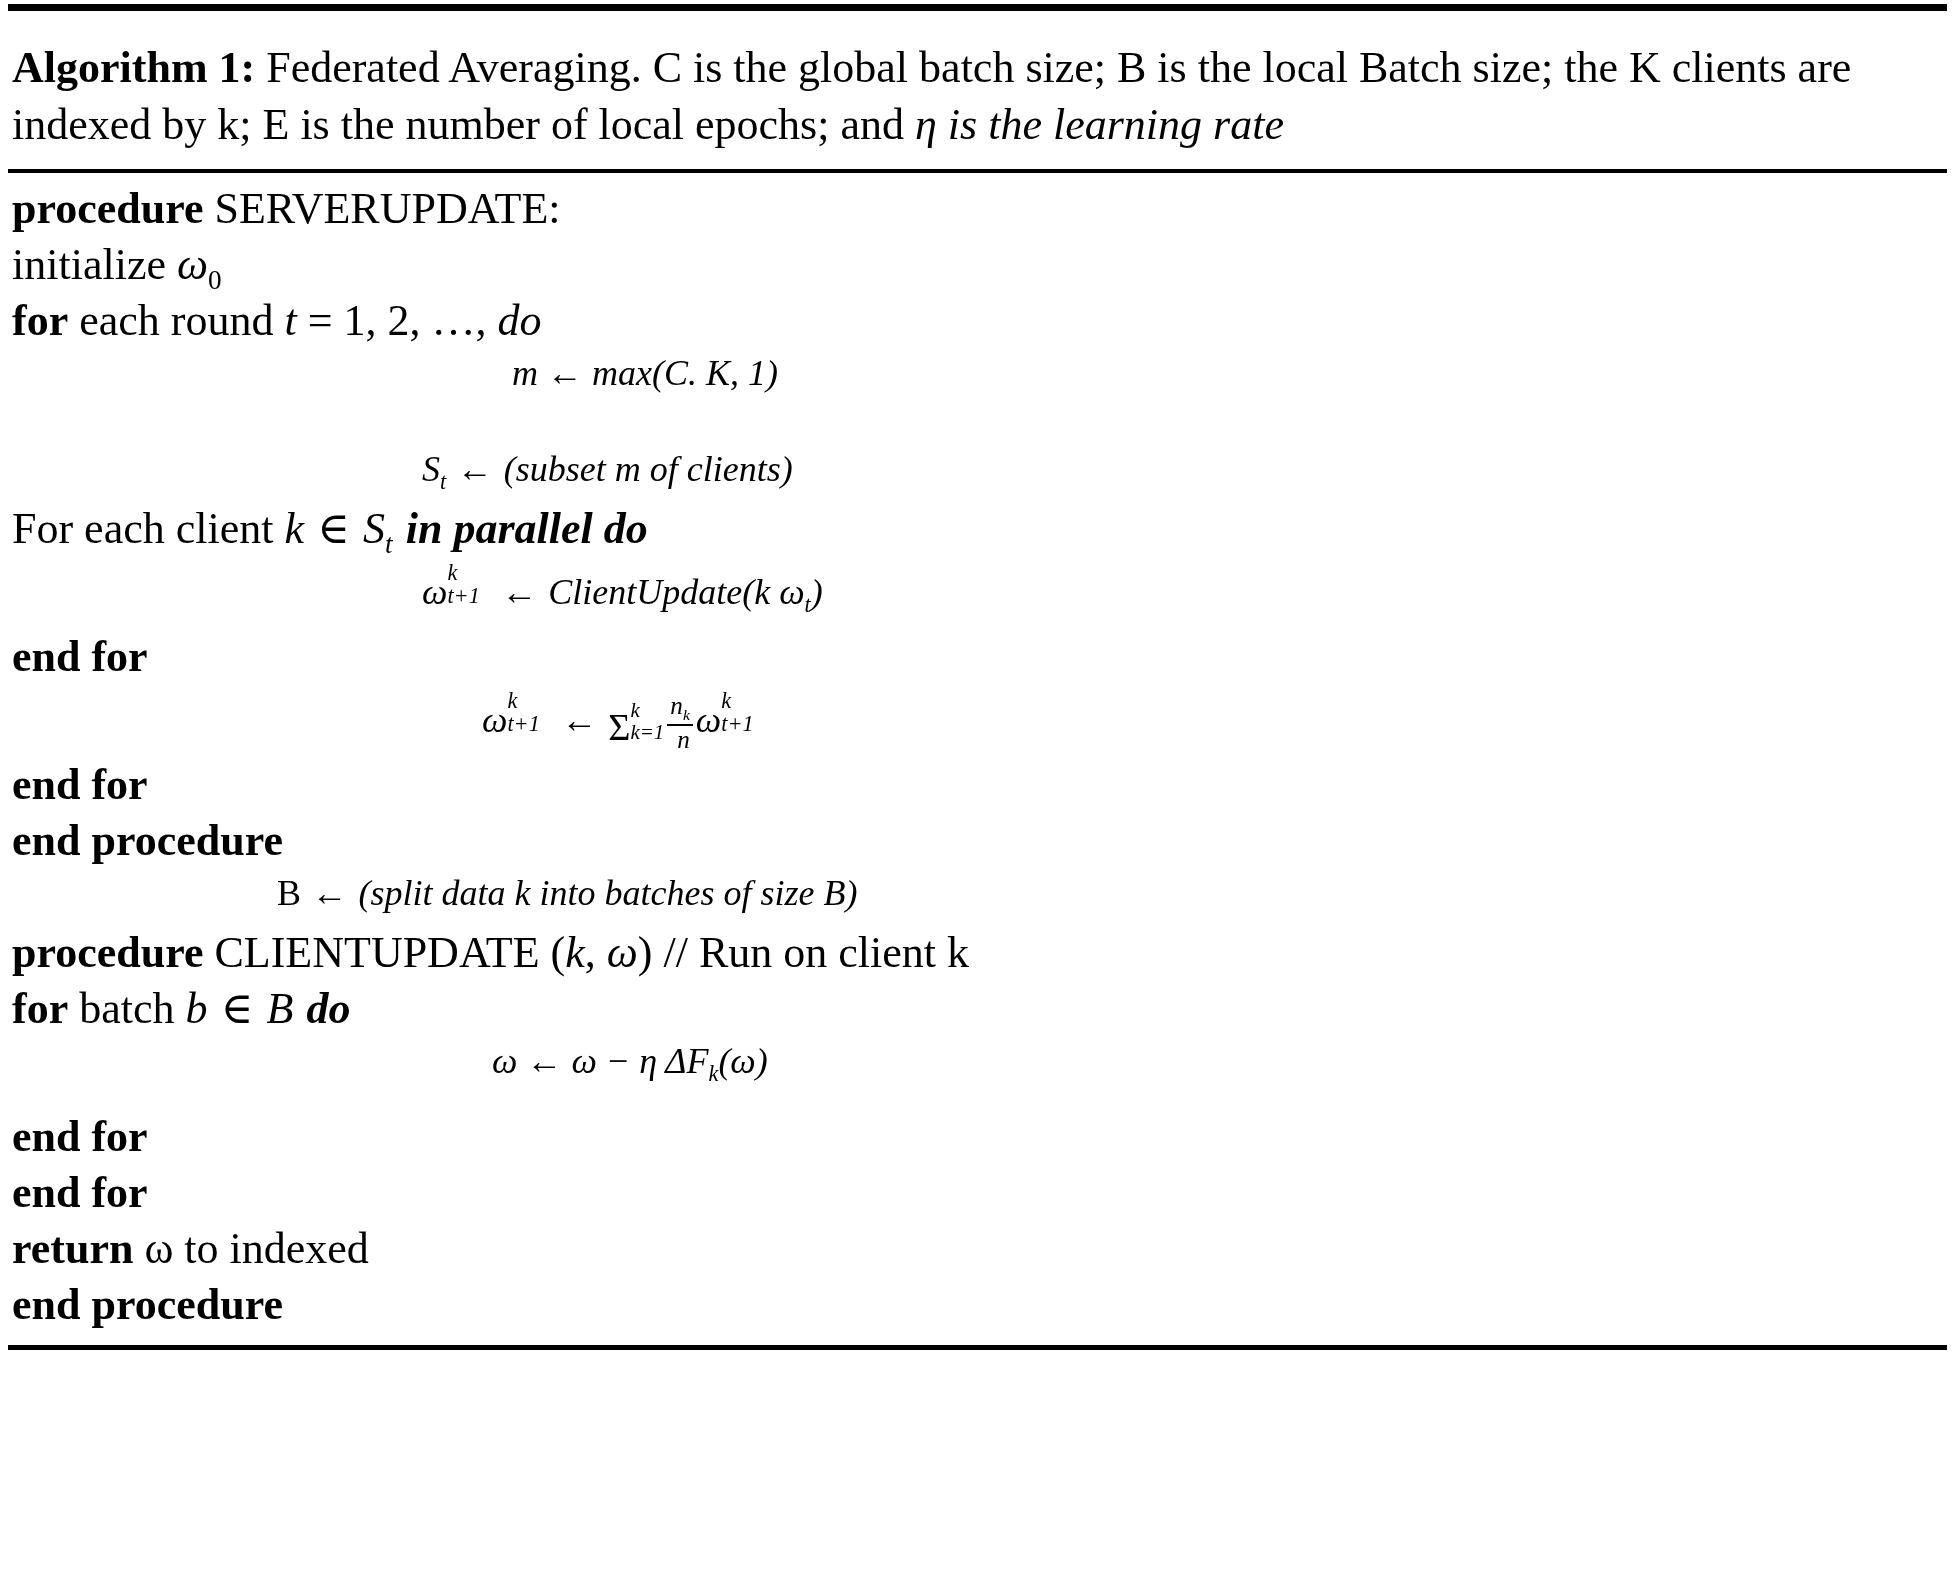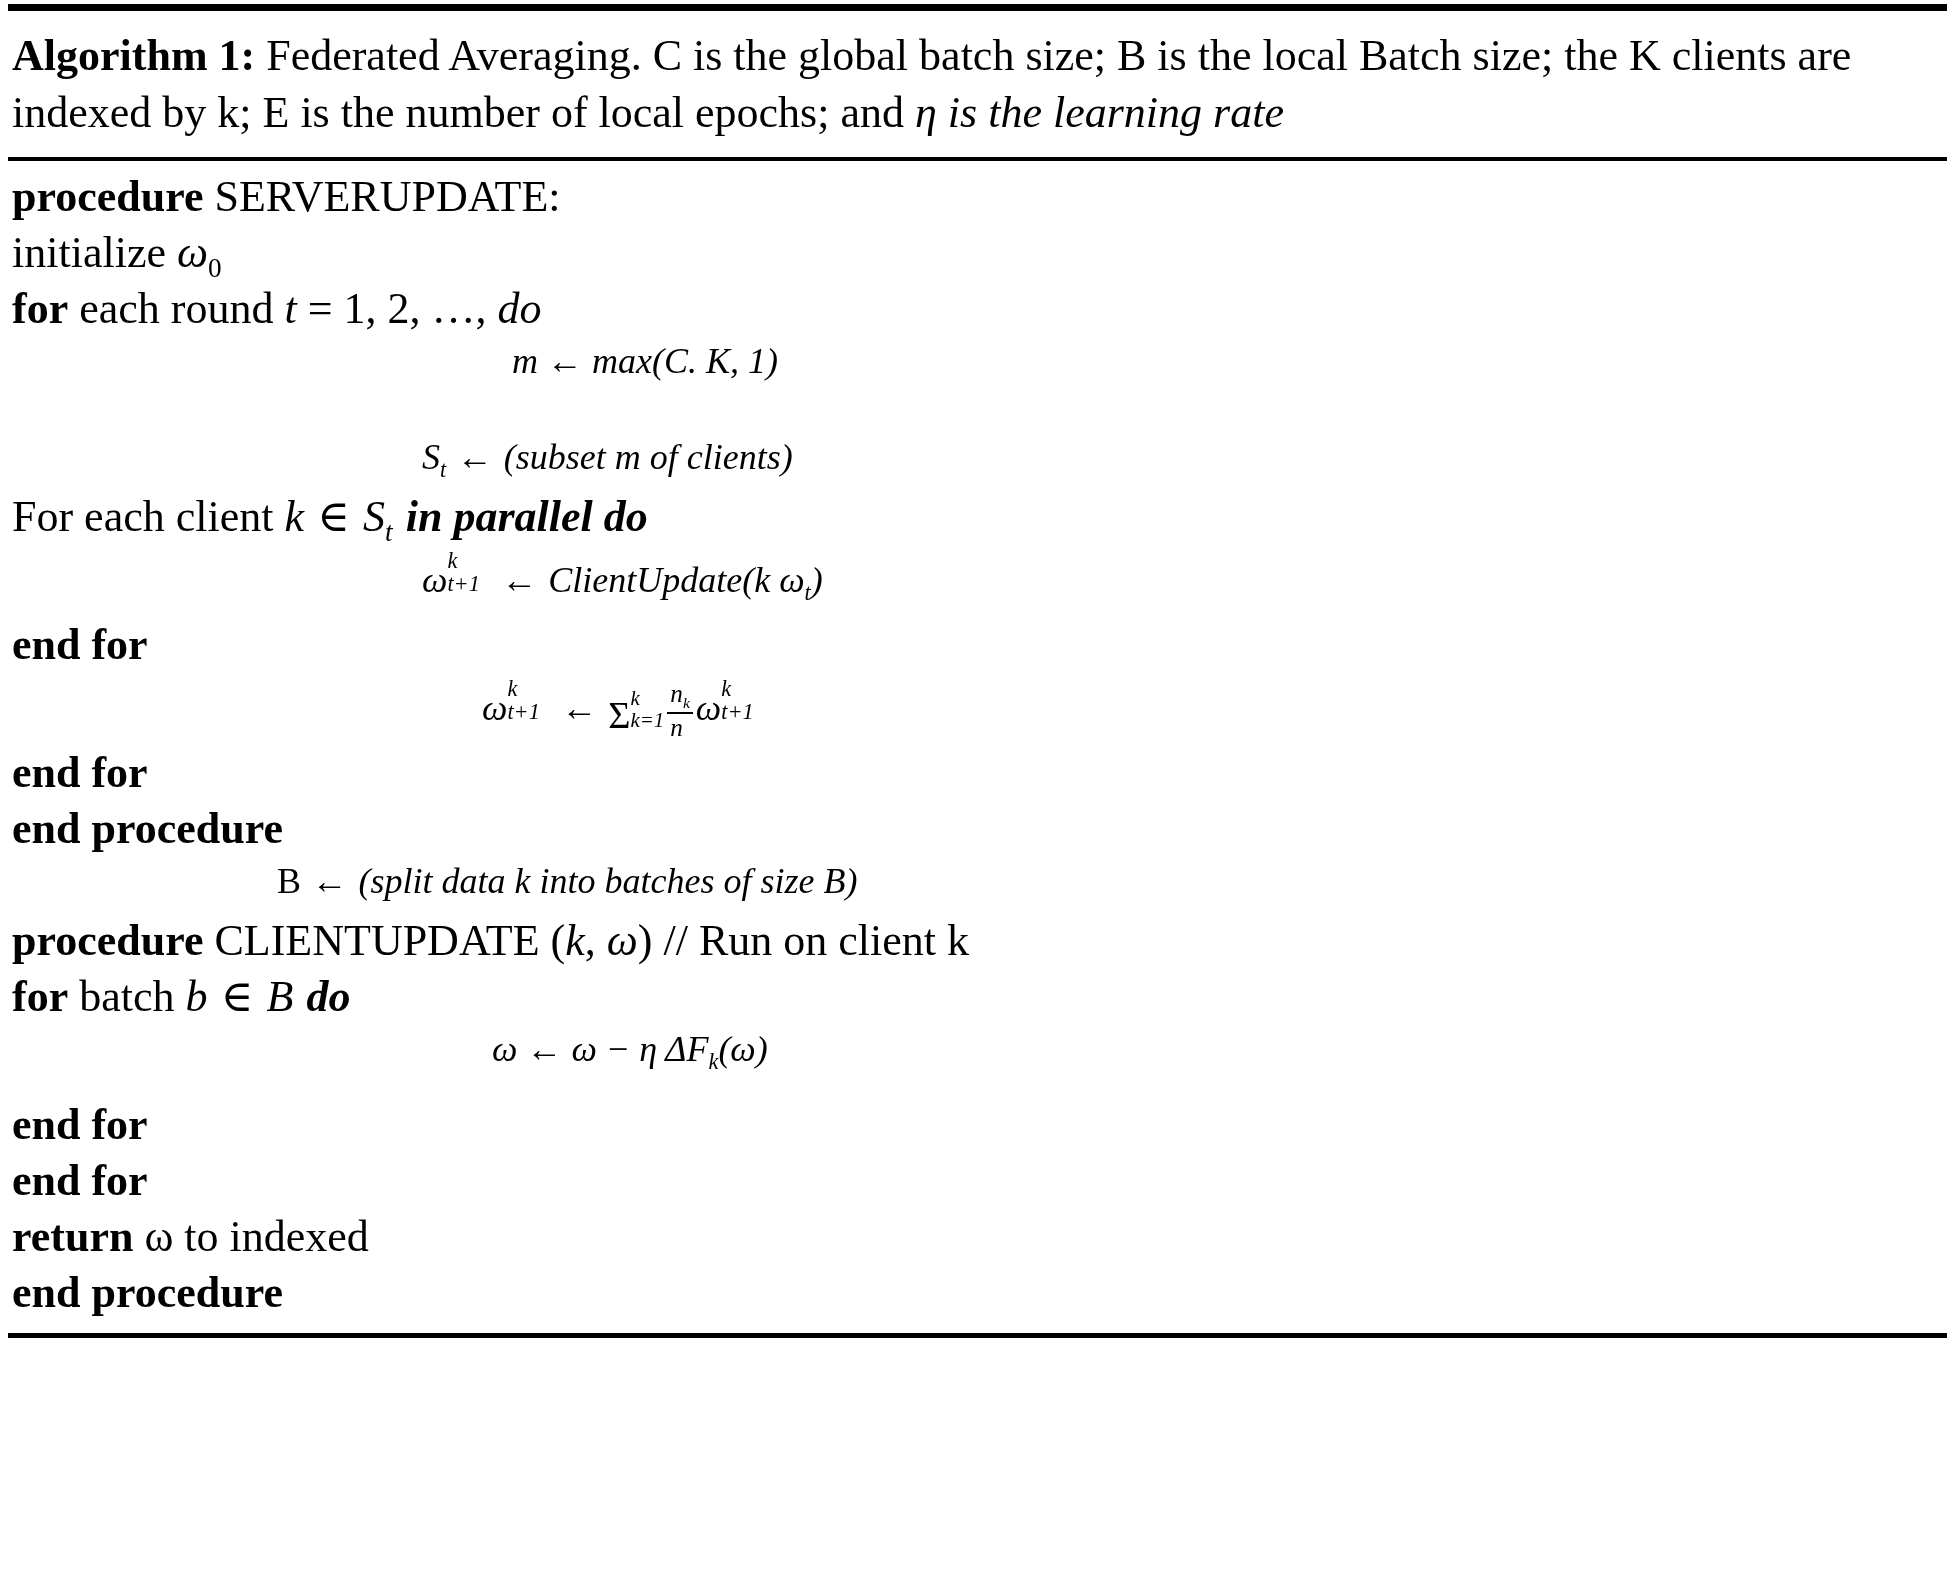--- a/index.html
+++ b/index.html
@@ -35,21 +35,21 @@
   .rule-bottom {
     height: 5px;
     background: #000000;
     margin: 6px 0 0 0;
   }
 
   
   .caption {
     font-size: 44px;
     line-height: 1.30;
-    padding: 16px 4px 10px 4px;
+    padding: 28px 4px 10px 4px;
     text-align: left;
   }
   .caption b { font-weight: bold; }
   .caption i { font-style: italic; }
 
   
   .lines {
     padding-top: 14px;
   }
   .line {
@@ -112,21 +112,21 @@
     top: -0.06em;
     font-style: italic;
   }
   .sigma .lims .top { display: block; }
   .sigma .lims .bot { display: block; }
 
   
   .frac {
     display: inline-block;
     vertical-align: middle;
-    text-align: left;
+    text-align: right;
     font-size: 0.70em;
     line-height: 1.08;
     position: relative;
     top: -0.04em;
     margin: 0 0.12em;
     font-style: italic;
   }
   .frac .num { display: block; padding: 0 0.12em; }
   .frac .den { display: block; border-top: 2px solid #000; padding: 0 0.12em; }
 

